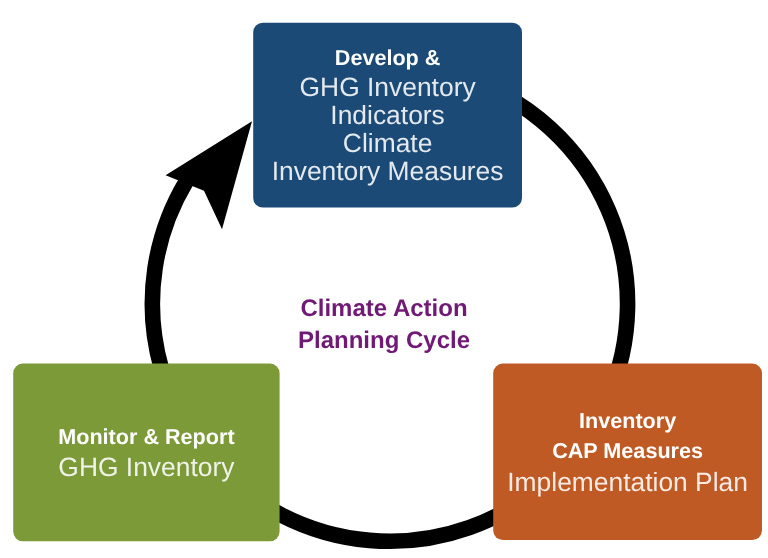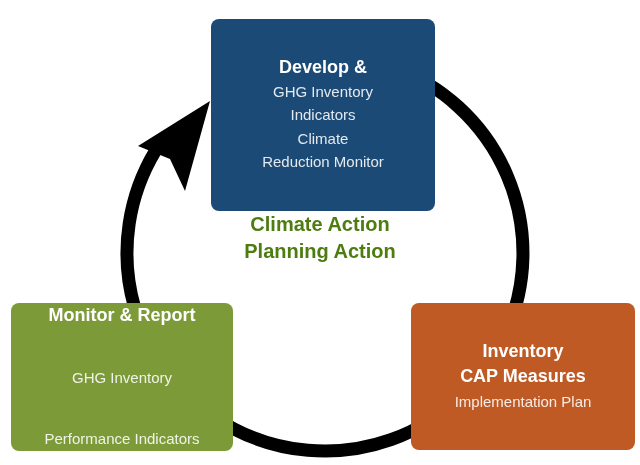--- a/index.html
+++ b/index.html
@@ -37,42 +37,41 @@
     position: absolute;
     border-radius: 8px;
     display: flex;
     flex-direction: column;
     justify-content: center;
     align-items: center;
     text-align: center;
     color: #ffffff;
   }
   .box .line {
-    font-size: 15px;
+    font-size: 22px;
     line-height: 23.5px;
     color: rgba(255,255,255,0.88);
     white-space: nowrap;
   }
   .box .line.bold {
     font-weight: 700;
     color: #ffffff;
     font-size: 18px;
   }
   .box-develop {
     left: 211px;
     top: 19px;
     width: 224px;
-    height: 192px;
+    height: 154px;
   }
   .box-monitor {
     left: 11px;
     top: 303px;
     width: 222px;
     height: 148px;
-    justify-content: space-between;
   }
   .box-monitor .line,
   .box-implement .line {
     line-height: 25px;
   }
   .box-implement {
     left: 411px;
     top: 303px;
     width: 224px;
     height: 147px;
@@ -96,32 +95,31 @@
   <svg class="cycle-svg" viewBox="0 0 640 465" style="color: rgb(0, 0, 0);">
     <path class="arc" d="M 392.7 67.0 A 198 198 0 1 1 155.3 151.0"></path>
     <polygon class="head" points="210,101 138,146 170,159 185,191"></polygon>
   </svg>
 
   <div class="box box-develop" style="background-color: rgb(26, 74, 117);">
     <div class="line bold">Develop &amp;</div>
     <div class="line">GHG Inventory</div>
     <div class="line">Indicators</div>
     <div class="line">Climate</div>
-    <div class="line">Reduction Monitor</div>
+    <div class="line">Inventory Measures</div>
   </div>
 
-  <div class="center-title" style="color: #4d7c0f;">
+  <div class="center-title" style="color: #701a75; margin-top: 33px;">
     <div>Climate Action</div>
-    <div>Planning Action</div>
+    <div>Planning Cycle</div>
   </div>
 
   <div class="box box-monitor" style="background-color: rgb(125, 154, 57);">
     <div class="line bold">Monitor &amp; Report</div>
     <div class="line">GHG Inventory</div>
-    <div class="line">Performance Indicators</div>
   </div>
 
   <div class="box box-implement" style="background-color: rgb(192, 90, 36);">
     <div class="line bold">Inventory</div>
     <div class="line bold">CAP Measures</div>
     <div class="line">Implementation Plan</div>
   </div>
 
 </div>
 

